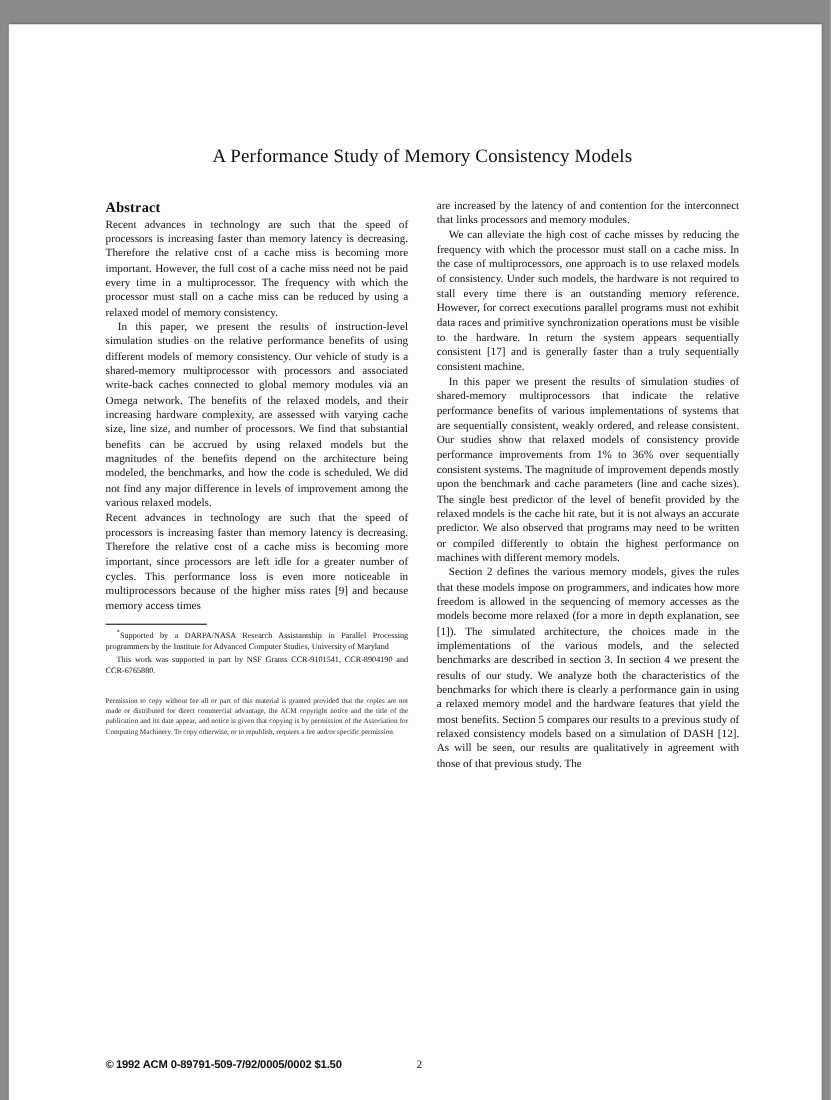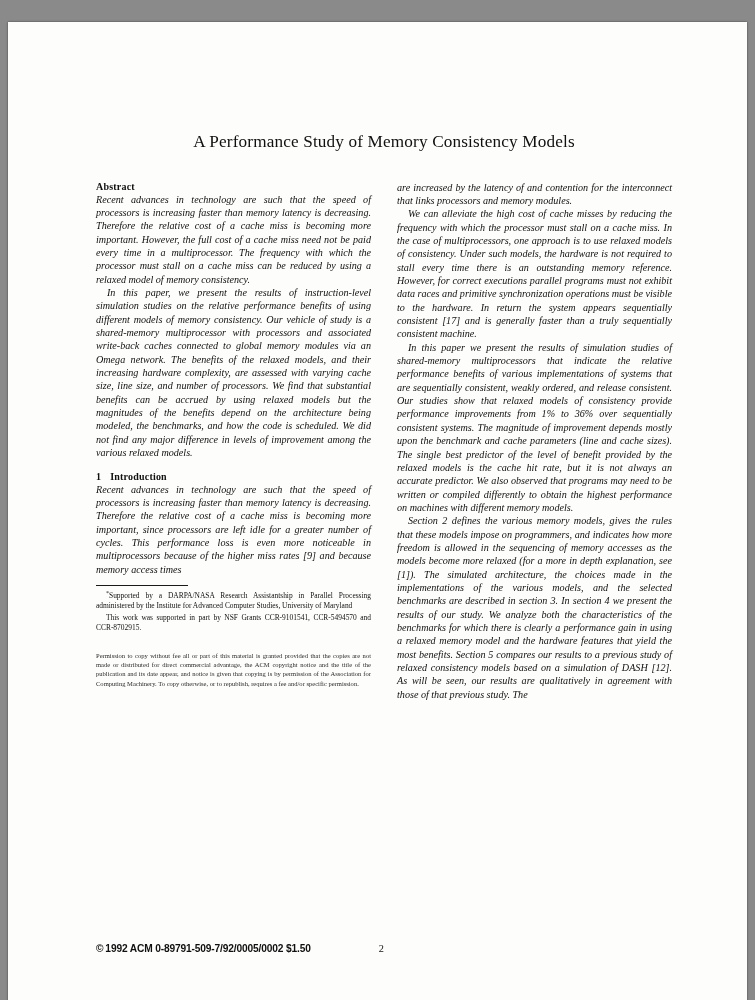--- a/index.html
+++ b/index.html
@@ -57,35 +57,34 @@
   .columns {
     display: flex;
     gap: 26px;
     margin-top: 28px;
   }
   .col {
     width: 275px;
     position: relative;
   }
   .sec-head {
-    font-size: 10px;
+    font-size: 13px;
     font-weight: bold;
     margin: 0 0 1px 0;
     letter-spacing: 0.2px;
   }
   .sec-head .num { margin-right: 9px; }
   .sec-head.spaced { margin-top: 11px; }
   p.body {
     font-size: 10.15px;
     line-height: 13.35px;
     margin: 0;
     text-align: justify;
     text-justify: inter-word;
     hyphens: none;
-    font-style: italic;
   }
   p.body.indent { text-indent: 11px; }
 
   
   .footnote-wrap { margin-top: 9px; }
   .footnote-rule {
     width: 92px;
     height: 1px;
     background: #1a1a1a;
     margin: 0 0 5px 0;
@@ -111,21 +110,21 @@
     line-height: 9.1px;
     text-align: justify;
     color: #2b2b2b;
   }
 
   
   .footer {
     position: absolute;
     left: 88px;
     right: 0;
-    top: 921px;
+    top: 941px;
     width: 576px;
     display: flex;
     align-items: flex-start;
   }
   .copyright-line {
     font-family: "Liberation Sans", "DejaVu Sans", sans-serif;
     font-size: 10.2px;
     font-weight: bold;
     letter-spacing: -0.15px;
     white-space: nowrap;
@@ -146,27 +145,26 @@
       <h1 class="doc-title">A Performance Study of Memory Consistency Models</h1>
     </div>
 
     <div class="columns">
 
       <div class="col">
         <h2 class="sec-head">Abstract</h2>
         <p class="body">Recent advances in technology are such that the speed of processors is increasing faster than memory latency is decreasing. Therefore the relative cost of a cache miss is becoming more important. However, the full cost of a cache miss need not be paid every time in a multiprocessor. The frequency with which the processor must stall on a cache miss can be reduced by using a relaxed model of memory consistency.</p>
         <p class="body indent">In this paper, we present the results of instruction-level simulation studies on the relative performance benefits of using different models of memory consistency. Our vehicle of study is a shared-memory multiprocessor with processors and associated write-back caches connected to global memory modules via an Omega network. The benefits of the relaxed models, and their increasing hardware complexity, are assessed with varying cache size, line size, and number of processors. We find that substantial benefits can be accrued by using relaxed models but the magnitudes of the benefits depend on the architecture being modeled, the benchmarks, and how the code is scheduled. We did not find any major difference in levels of improvement among the various relaxed models.</p>
 
-        <h2 class="sec-head spaced"><span class="num">1</span><span>Introduction</span></h2>
         <p class="body">Recent advances in technology are such that the speed of processors is increasing faster than memory latency is decreasing. Therefore the relative cost of a cache miss is becoming more important, since processors are left idle for a greater number of cycles. This performance loss is even more noticeable in multiprocessors because of the higher miss rates [9] and because memory access times</p>
 
         <div class="footnote-wrap">
           <div class="footnote-rule"></div>
-          <p class="footnote"><span class="fn-marker">*</span><span>Supported by a DARPA/NASA Research Assistantship in Parallel Processing administered by the Institute for Advanced Computer Studies, University of Maryland</span></p>
-          <p class="footnote second">This work was supported in part by NSF Grants CCR-9101541, CCR-5494570 and CCR-8702915.</p>
+          <p class="footnote"><span class="fn-marker">*</span><span>Supported by a DARPA/NASA Research Assistantship in Parallel Processing programmers by the Institute for Advanced Computer Studies, University of Maryland</span></p>
+          <p class="footnote second">This work was supported in part by NSF Grants CCR-9101541, CCR-8904190 and CCR-6765880.</p>
         </div>
 
         <p class="permission">Permission to copy without fee all or part of this material is granted provided that the copies are not made or distributed for direct commercial advantage, the ACM copyright notice and the title of the publication and its date appear, and notice is given that copying is by permission of the Association for Computing Machinery. To copy otherwise, or to republish, requires a fee and/or specific permission.</p>
       </div>
 
       <div class="col">
         <p class="body">are increased by the latency of and contention for the interconnect that links processors and memory modules.</p>
         <p class="body indent">We can alleviate the high cost of cache misses by reducing the frequency with which the processor must stall on a cache miss. In the case of multiprocessors, one approach is to use relaxed models of consistency. Under such models, the hardware is not required to stall every time there is an outstanding memory reference. However, for correct executions parallel programs must not exhibit data races and primitive synchronization operations must be visible to the hardware. In return the system appears sequentially consistent [17] and is generally faster than a truly sequentially consistent machine.</p>
         <p class="body indent">In this paper we present the results of simulation studies of shared-memory multiprocessors that indicate the relative performance benefits of various implementations of systems that are sequentially consistent, weakly ordered, and release consistent. Our studies show that relaxed models of consistency provide performance improvements from 1% to 36% over sequentially consistent systems. The magnitude of improvement depends mostly upon the benchmark and cache parameters (line and cache sizes). The single best predictor of the level of benefit provided by the relaxed models is the cache hit rate, but it is not always an accurate predictor. We also observed that programs may need to be written or compiled differently to obtain the highest performance on machines with different memory models.</p>
         <p class="body indent">Section 2 defines the various memory models, gives the rules that these models impose on programmers, and indicates how more freedom is allowed in the sequencing of memory accesses as the models become more relaxed (for a more in depth explanation, see [1]). The simulated architecture, the choices made in the implementations of the various models, and the selected benchmarks are described in section 3. In section 4 we present the results of our study. We analyze both the characteristics of the benchmarks for which there is clearly a performance gain in using a relaxed memory model and the hardware features that yield the most benefits. Section 5 compares our results to a previous study of relaxed consistency models based on a simulation of DASH [12]. As will be seen, our results are qualitatively in agreement with those of that previous study. The</p>

